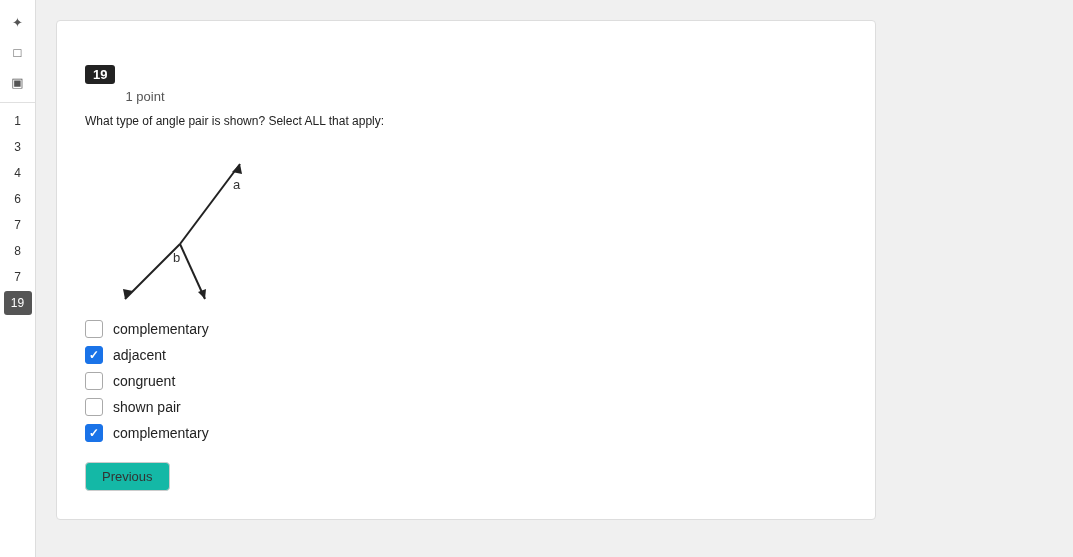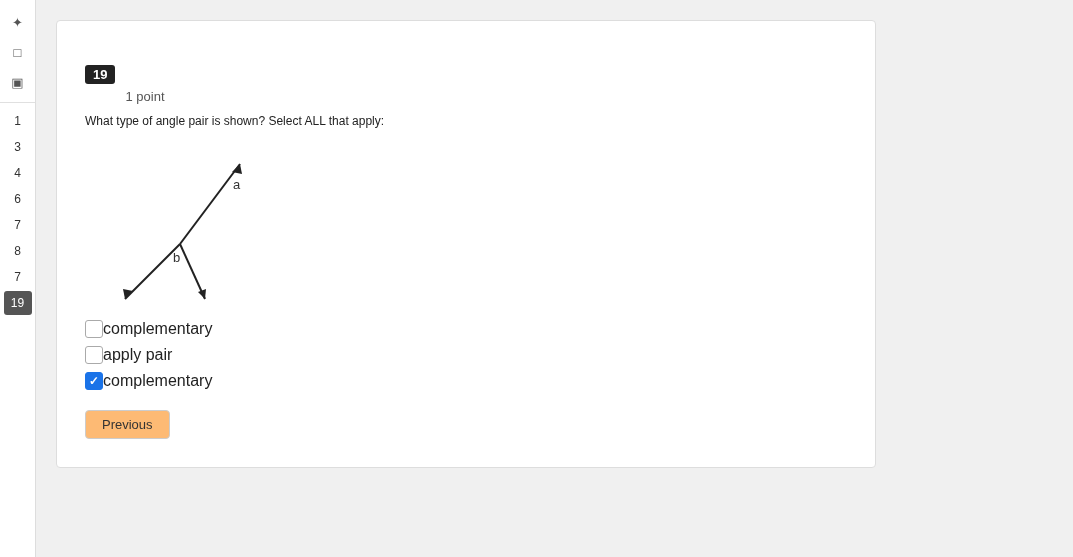--- a/index.html
+++ b/index.html
@@ -115,21 +115,22 @@
       list-style: none;
       display: flex;
       flex-direction: column;
       gap: 8px;
       margin-bottom: 20px;
     }
 
     .choice-item {
       display: flex;
       align-items: center;
-      font-size: 16px;
+      gap: 10px;
+      font-size: 14px;
       color: #222;
       cursor: pointer;
       text-align: center;
     }
 
     .choice-checkbox {
       width: 18px;
       height: 18px;
       border: 1.5px solid #aaa;
       border-radius: 3px;
@@ -147,21 +148,21 @@
 
     .choice-checkbox.checked::after {
       content: '✓';
       color: #fff;
       font-size: 12px;
       font-weight: bold;
     }
 
     
     .prev-button {
-      background: #fdba74;
+      background: #14b8a6;
       border: 1px solid #ccc;
       border-radius: 4px;
       padding: 6px 16px;
       font-size: 13px;
       color: #333;
       cursor: pointer;
     }
   </style>
 </head>
 <body>
@@ -215,22 +216,30 @@
       </svg>
     </div>
 
     
     <ul class="choices-list">
       <li class="choice-item">
         <div class="choice-checkbox"></div>
         <span>complementary</span>
       </li>
       <li class="choice-item">
+        <div class="choice-checkbox checked"></div>
+        <span>adjacent</span>
+      </li>
+      <li class="choice-item">
         <div class="choice-checkbox"></div>
-        <span>apply pair</span>
+        <span>congruent</span>
+      </li>
+      <li class="choice-item">
+        <div class="choice-checkbox"></div>
+        <span>shown pair</span>
       </li>
       <li class="choice-item">
         <div class="choice-checkbox checked"></div>
         <span>complementary</span>
       </li>
     </ul>
 
     
     <button class="prev-button">Previous</button>
 

